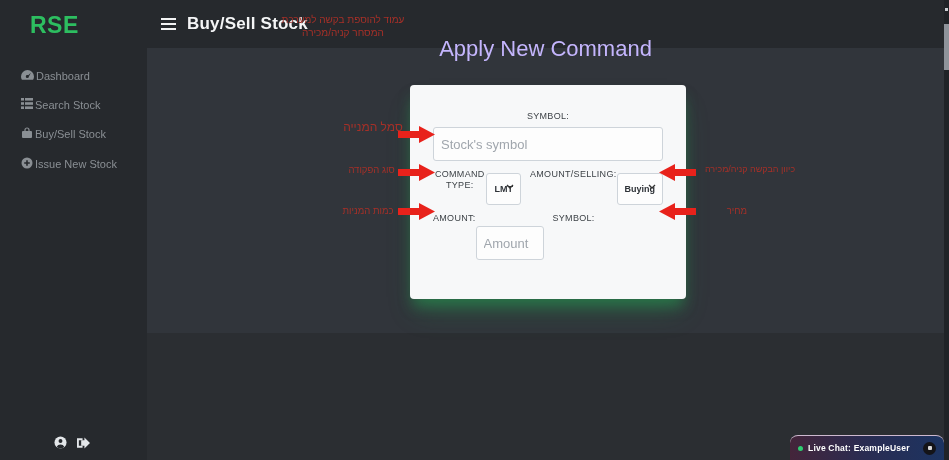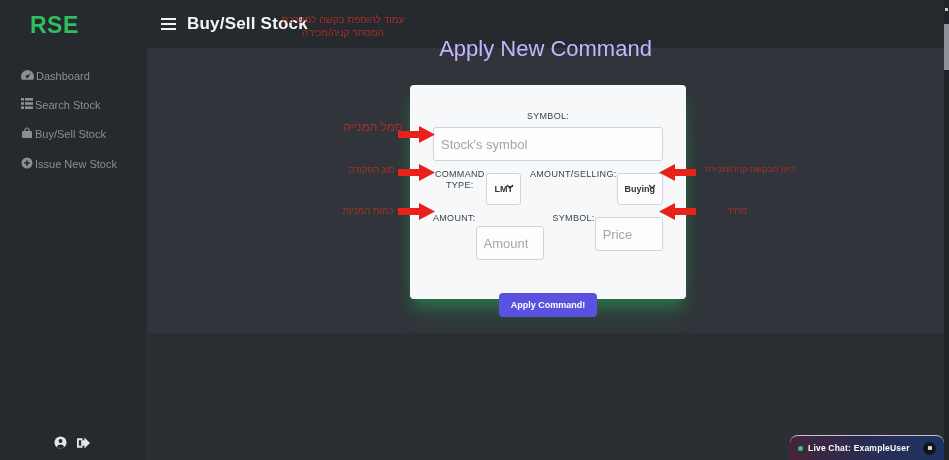--- a/index.html
+++ b/index.html
@@ -169,27 +169,23 @@
       </div>
     </div>
 
     <div class="two-col">
       <div class="col">
         <div class="flabel">AMOUNT:</div>
         <input class="text-input" style="margin-top: 13px;" type="text" placeholder="Amount">
       </div>
       <div class="col">
         <div class="flabel">SYMBOL:</div>
-        <input class="text-input" style="margin-top: 4px;" type="text" placeholder="Price">
       </div>
     </div>
 
-    <div class="btn-row">
-      <button class="apply-btn">Apply Command!</button>
-    </div>
   </div>
 
   <div class="ann ann-top">עמוד להוספת בקשה למערכת המסחר קניה/מכירה</div>
   <div class="ann ann-symbol">סמל המנייה</div>
   <div class="ann ann-command">סוג הפקודה</div>
   <div class="ann ann-amount">כמות המניות</div>
   <div class="ann ann-direction">כיוון הבקשה קניה/מכירה</div>
   <div class="ann ann-price">מחיר</div>
 
   <svg class="arrow arr-l1" viewBox="0 0 37 17">

